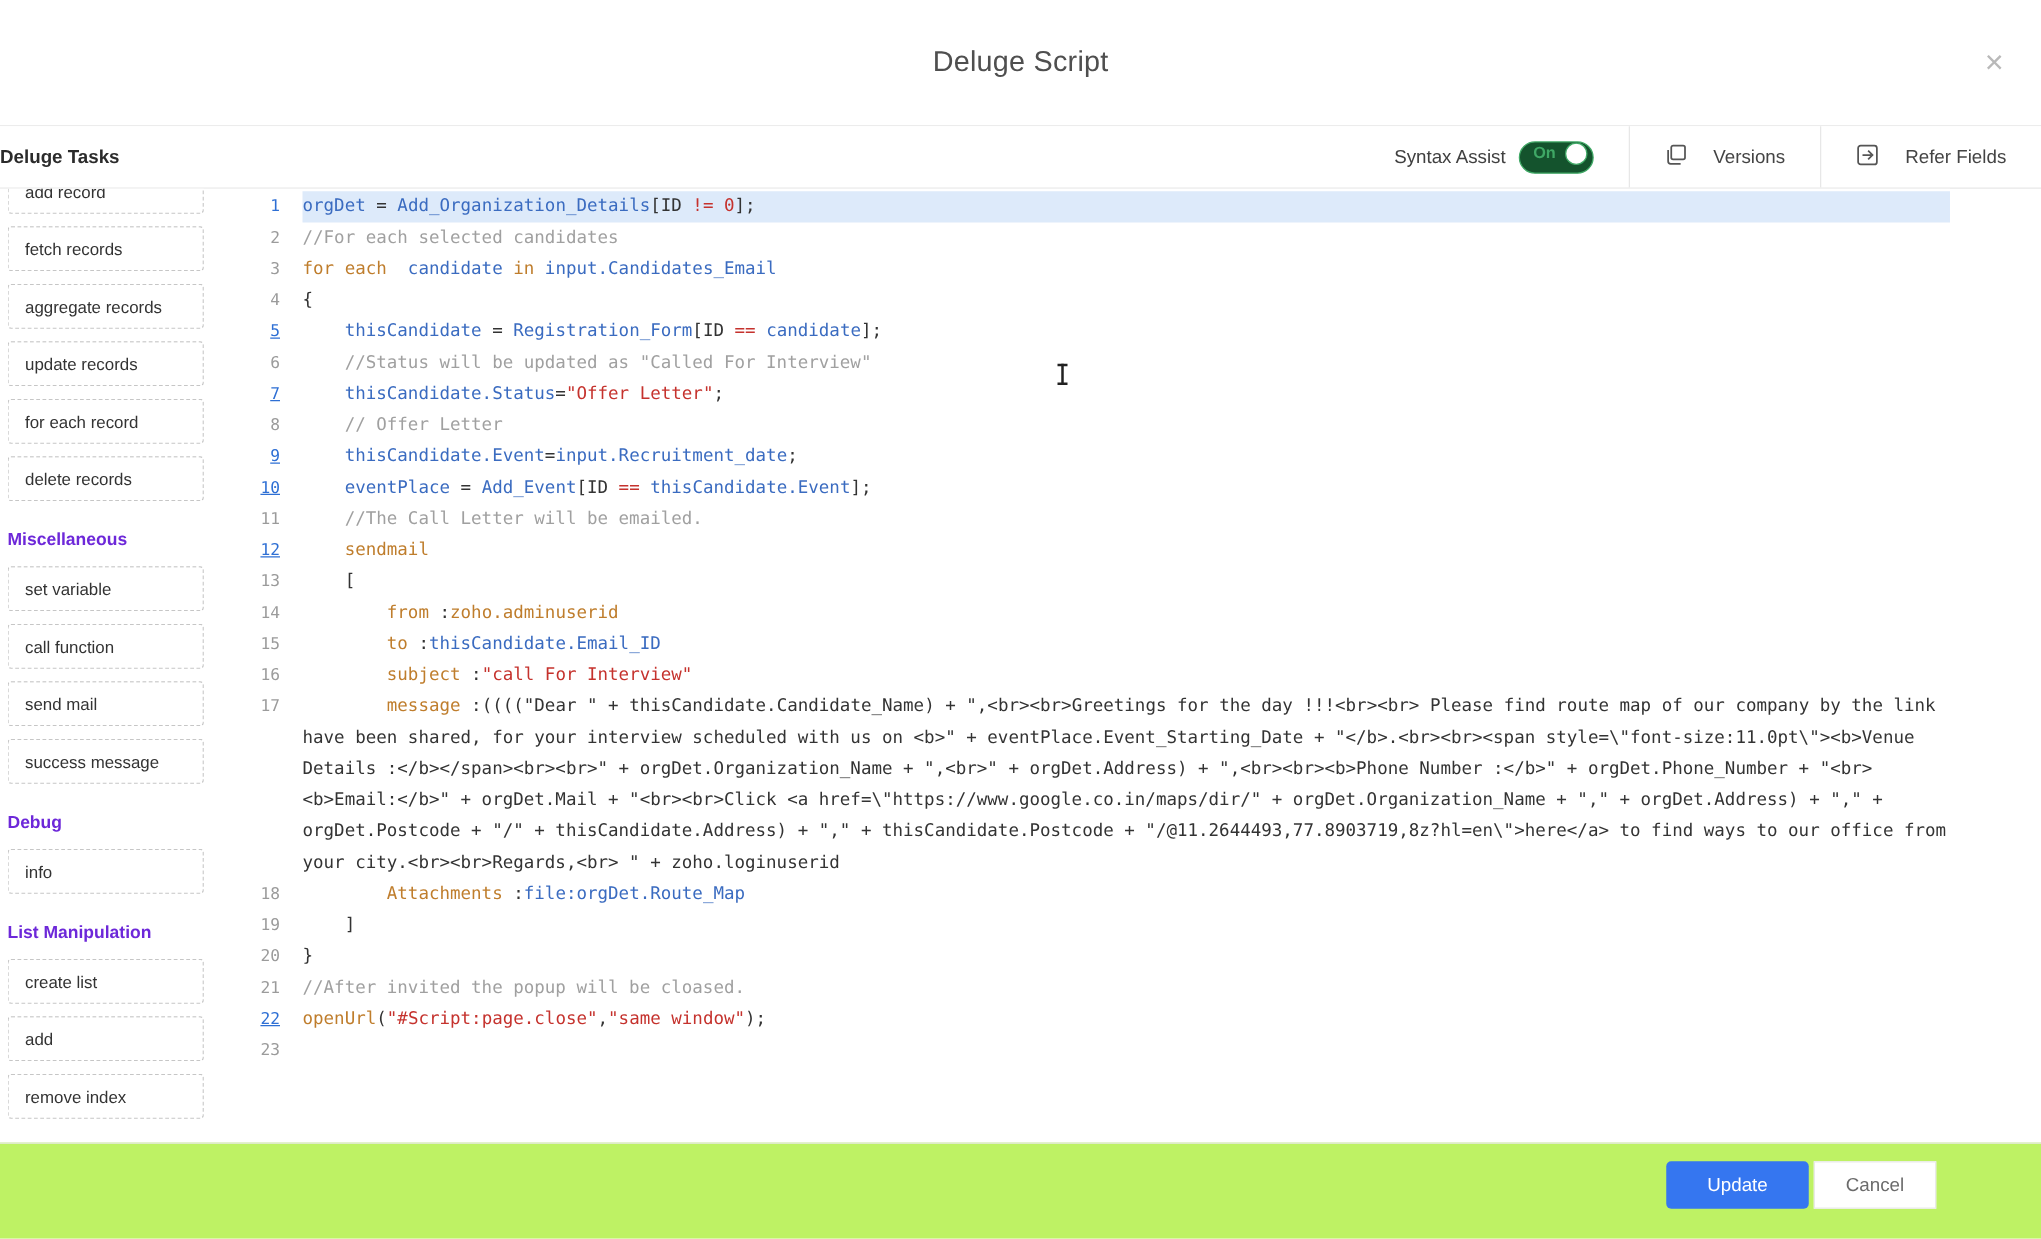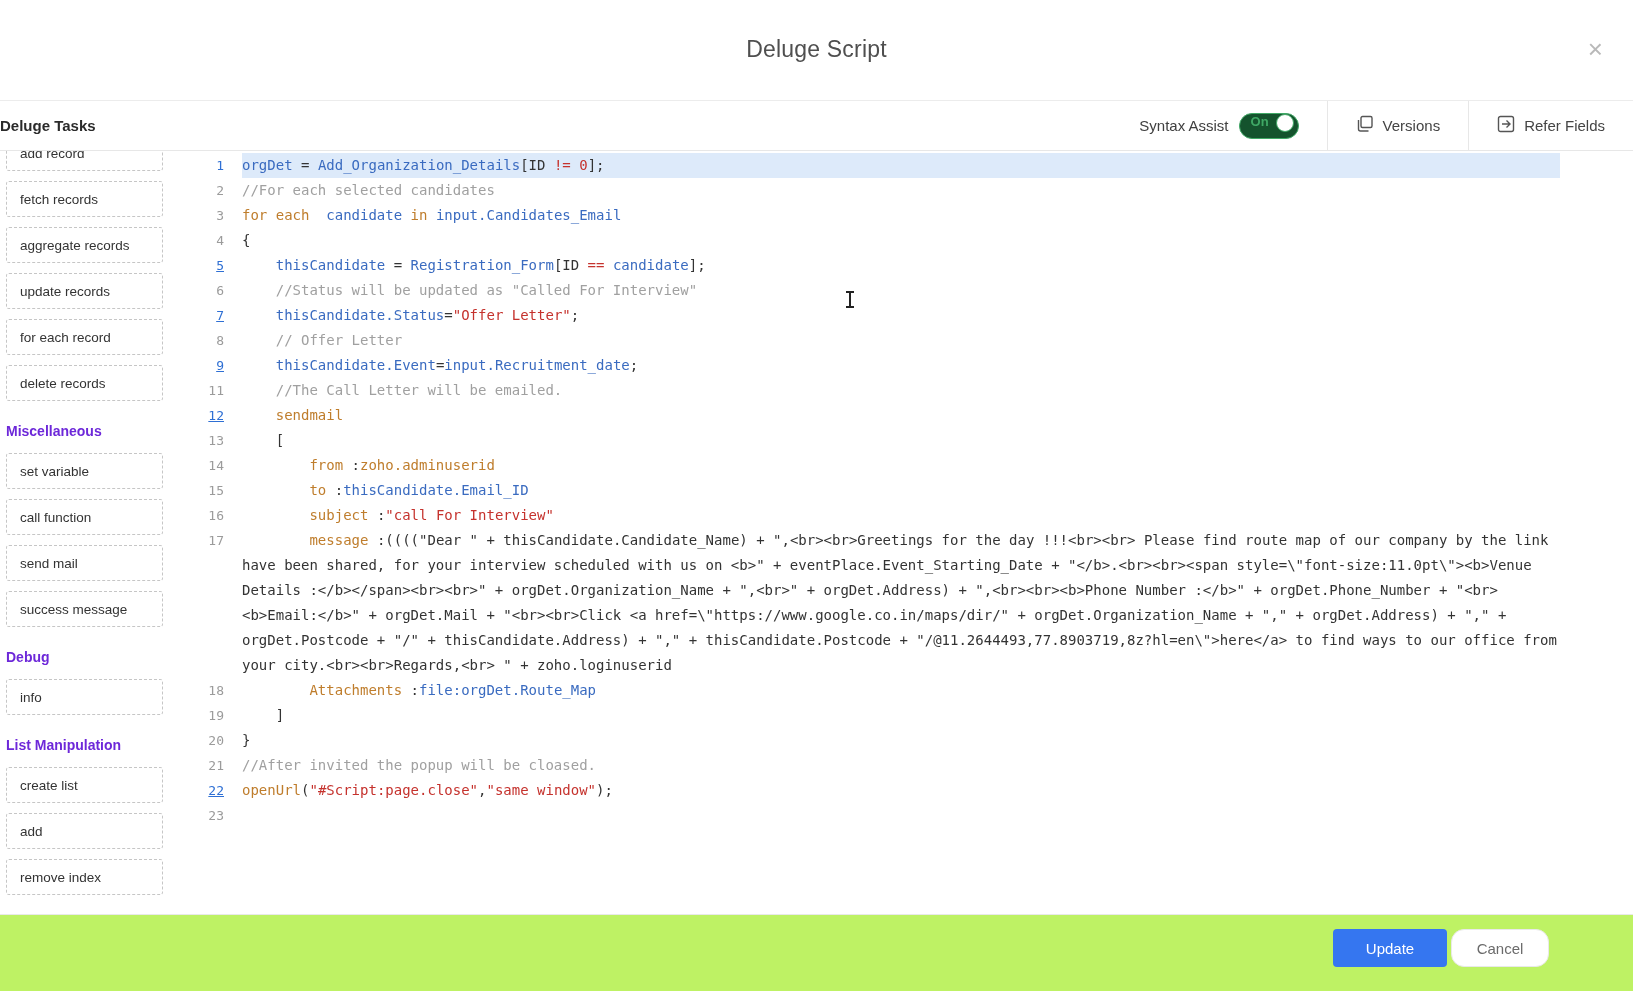--- a/index.html
+++ b/index.html
@@ -13,21 +13,21 @@
 
   
   .tbar{position:absolute;top:101px;left:0;right:0;height:50px;border-bottom:1px solid #e7e7e7;display:flex;align-items:stretch;background:#fff}
   .tb-left{display:flex;align-items:center;font-size:15px;font-weight:bold;color:#2b2b2b}
   .tb-right{margin-left:auto;display:flex;align-items:stretch}
   .tb-seg{display:flex;align-items:center;gap:10px;padding:0 28px;border-left:1px solid #e7e7e7}
   .tb-seg.first{border-left:none}
   .sa-label{font-size:15px;color:#404040}
   .toggle{display:flex;align-items:flex-start;gap:7px;border:1px solid var(--toggle_green);border-radius:14px;height:26px;padding:0 4px 0 11px;color:var(--toggle_green);font-size:13px;font-weight:bold;cursor:pointer;background:#14532d}
   .knob{width:18px;height:18px;border-radius:50%;background:#fff;border:1px solid var(--toggle_green)}
-  .tb-btn{display:flex;align-items:center;gap:9px;font-size:15px;color:#444;cursor:pointer}
+  .tb-btn{display:flex;align-items:center;gap:21px;font-size:15px;color:#444;cursor:pointer}
 
   
   .sidebar{position:absolute;top:151px;left:0;width:186px;bottom:91px;overflow:hidden;padding-left:6px;background:#fff}
   .sb-inner{margin-top:-26px}
   .task-btn{display:block;width:157px;height:36px;margin:10px 0;border:1px dashed #c6c6c6;border-radius:3px;background:#fff;text-align:left;padding:0 13px;font-size:13.5px;color:#333;font-family:"Liberation Sans",sans-serif;cursor:pointer}
   .sb-title{font-size:14px;font-weight:bold;color:#6d28d9;margin:22px 0 14px}
   .sb-scroll{position:absolute;left:187px;top:190px;width:6px;height:270px;background:#c9c9c9;border-radius:3px;cursor:pointer}
 
   
   .editor{position:absolute;top:151px;left:186px;right:73px;bottom:91px;overflow:hidden;background:#fff;
@@ -48,21 +48,21 @@
 
   
   .ibeam{position:absolute;left:849px;top:291px;width:2px;height:17px;background:#222}
   .ibeam:before,.ibeam:after{content:"";position:absolute;left:-3px;width:8px;height:2px;background:#222}
   .ibeam:before{top:0}.ibeam:after{bottom:0}
 
   
   .footer{position:absolute;left:0;right:0;bottom:0;height:77px;border-top:1px solid #e9e9e9;background:#bef264;
           display:flex;justify-content:flex-end;align-items:flex-start;gap:4px;padding:14px 84px 0 0}
   .btn-update{background:var(--accent_blue);color:#fff;border:none;border-radius:4px;font-size:15px;width:114px;height:38px;cursor:pointer;font-family:"Liberation Sans",sans-serif}
-  .btn-cancel{background:#fff;color:#6b6b6b;border:1px solid #e9e9e9;border-radius:13px;font-size:15px;width:98px;height:38px;cursor:pointer;font-family:"Liberation Sans",sans-serif}
+  .btn-cancel{background:#fff;color:#6b6b6b;border:1px solid #e9e9e9;border-radius:0;font-size:15px;width:98px;height:38px;cursor:pointer;font-family:"Liberation Sans",sans-serif}
 </style>
 </head>
 <body>
 
 <div>
 
   <div class="hdr">
     <div class="hdr-title">Deluge Script</div>
     <div class="hdr-close">×</div>
   </div>
@@ -157,20 +157,24 @@
         </div>
         <div class="code-row">
           <span class="gutter">8</span>
           <span class="code"><span class="t-c">    // Offer Letter</span></span>
         </div>
         <div class="code-row">
           <span class="gutter ln-link">9</span>
           <span class="code"><span class="t-p">    </span><span class="t-v">thisCandidate.Event</span><span class="t-p">=</span><span class="t-v">input.Recruitment_date</span><span class="t-p">;</span></span>
         </div>
         <div class="code-row">
+          <span class="gutter ln-link">10</span>
+          <span class="code"><span class="t-p">    </span><span class="t-v">eventPlace</span><span class="t-p"> = </span><span class="t-v">Add_Event</span><span class="t-p">[ID </span><span class="t-o">==</span><span class="t-p"> </span><span class="t-v">thisCandidate.Event</span><span class="t-p">];</span></span>
+        </div>
+        <div class="code-row">
           <span class="gutter">11</span>
           <span class="code"><span class="t-c">    //The Call Letter will be emailed.</span></span>
         </div>
         <div class="code-row">
           <span class="gutter ln-link">12</span>
           <span class="code"><span class="t-p">    </span><span class="t-k">sendmail</span></span>
         </div>
         <div class="code-row">
           <span class="gutter">13</span>
           <span class="code"><span class="t-p">    [</span></span>

